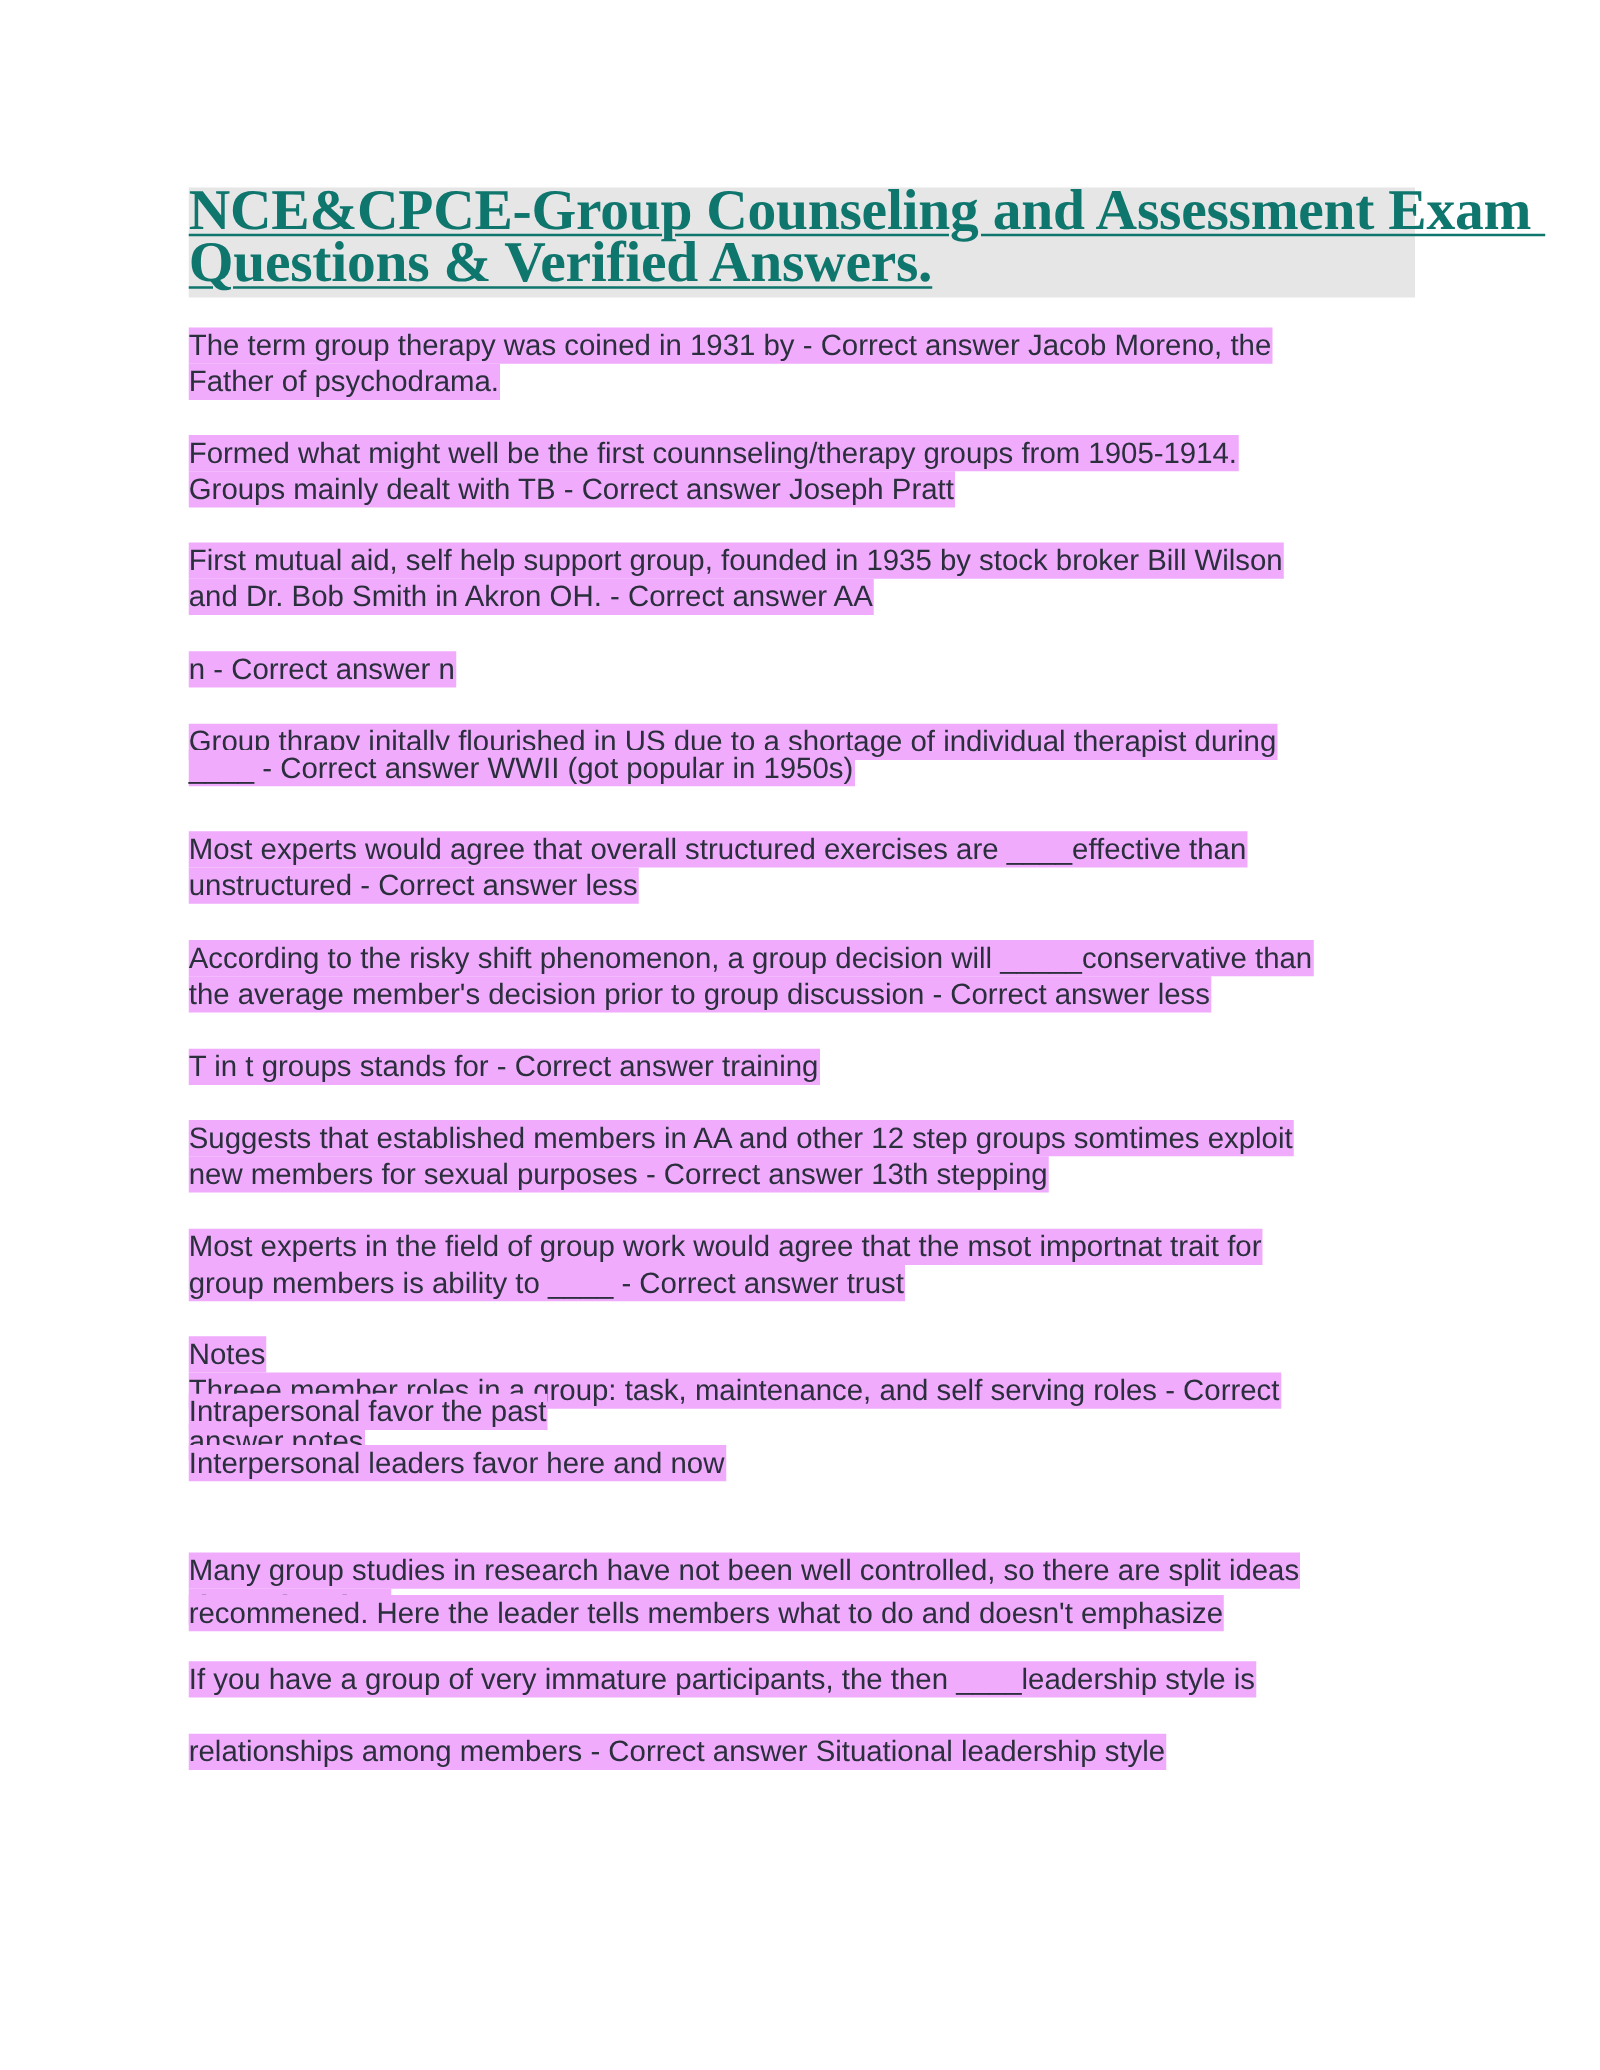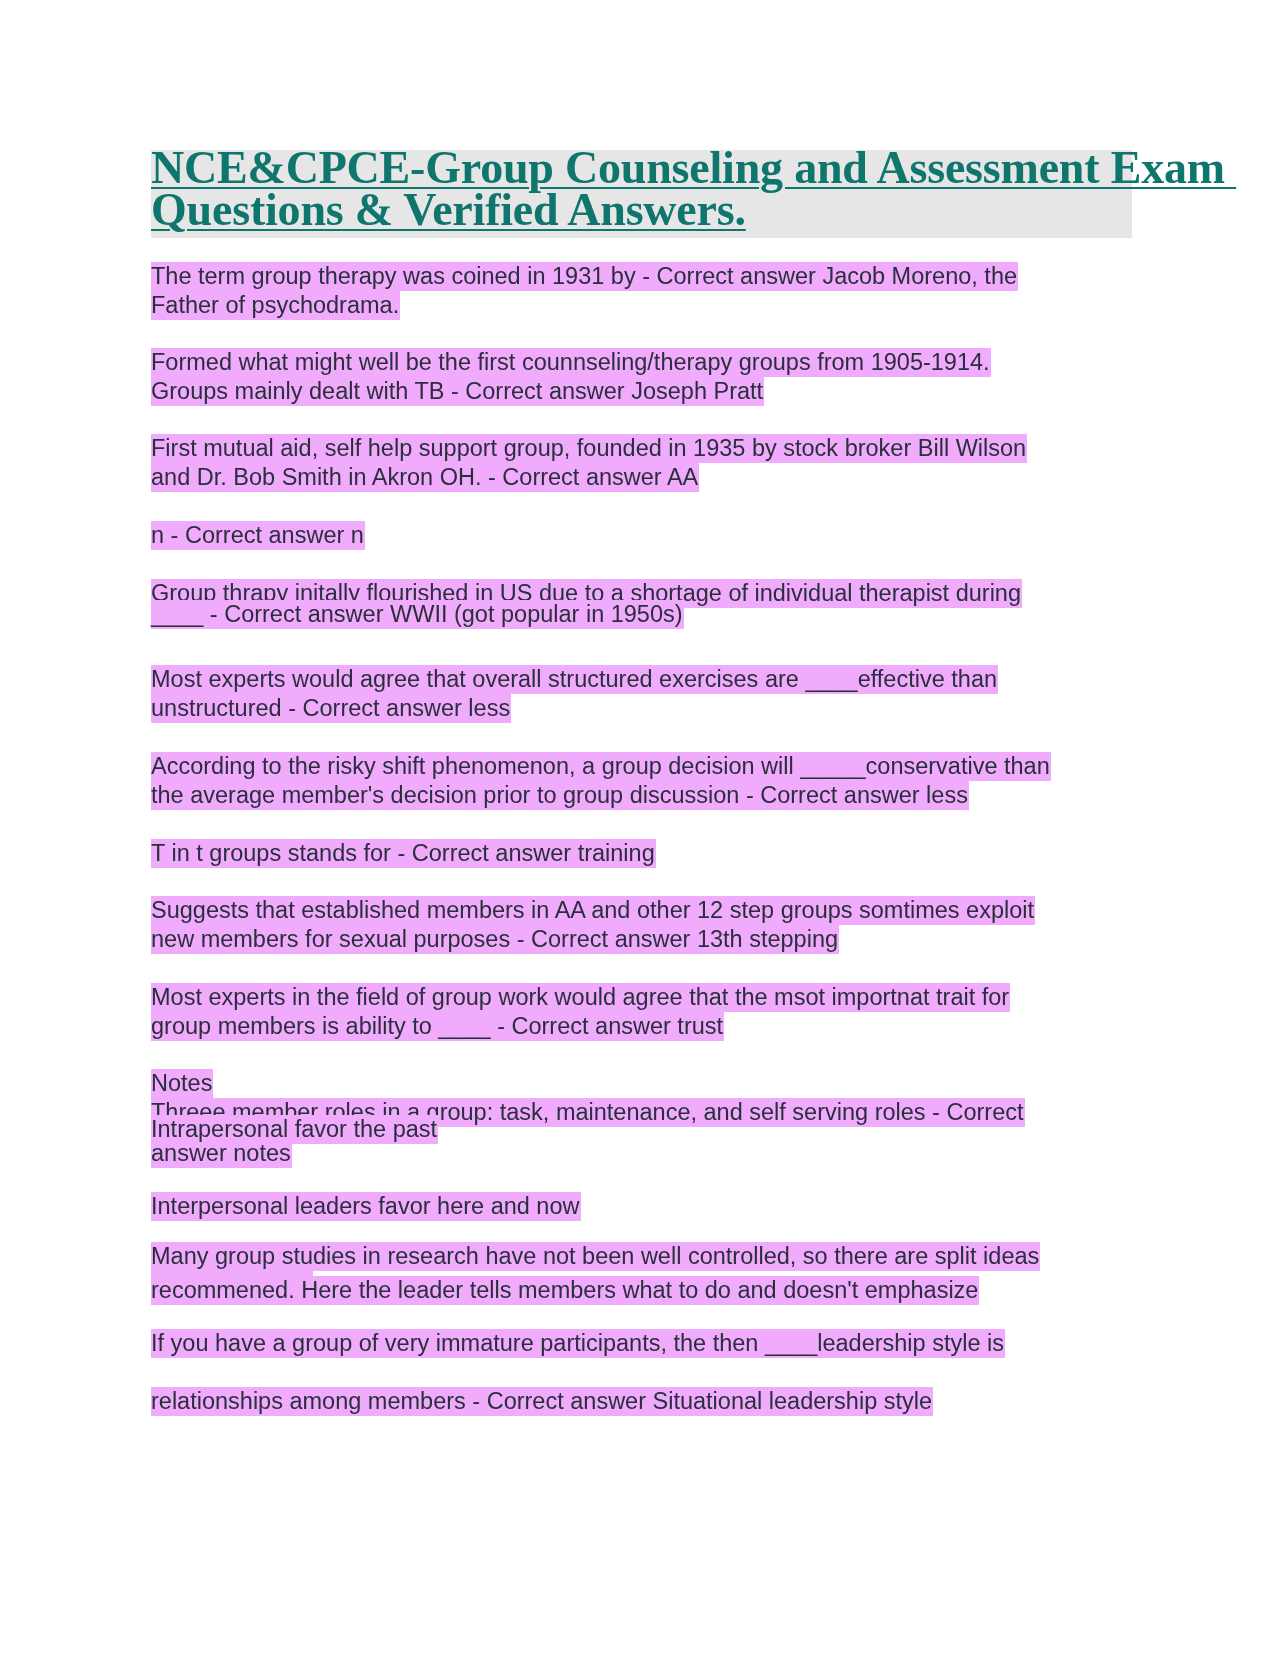--- a/index.html
+++ b/index.html
@@ -110,21 +110,21 @@
 
   <div>
     <div class="line" style="top:983px;">Most experts in the field of group work would agree that the msot importnat trait for</div>
     <div class="line" style="top:1012px;">group members is ability to ____ - Correct answer trust</div>
   </div>
 
   <div>
     <div class="line" style="top:1069px;">Notes</div>
     <div class="line" style="top:1098px;">Threee member roles in a group: task, maintenance, and self serving roles - Correct</div>
     <div class="line" style="top:1127px;margin-top:12px;">answer notes</div>
-    <div class="line" style="top:1156px;margin-top:36px;">Interpersonal leaders favor here and now</div>
+    <div class="line" style="top:1156px;">Interpersonal leaders favor here and now</div>
     <div class="line" style="top:1115px;">Intrapersonal favor the past</div>
   </div>
 
   <div>
     <div class="line" style="top:1242px;">Many group studies in research have not been well controlled, so there are split ideas</div>
     <div class="line" style="top:1271px;font-family:Liberation Serif, serif;">about what's best</div>
   </div>
 
   <div>
     <div class="line" style="top:1329px;">If you have a group of very immature participants, the then ____leadership style is</div>

